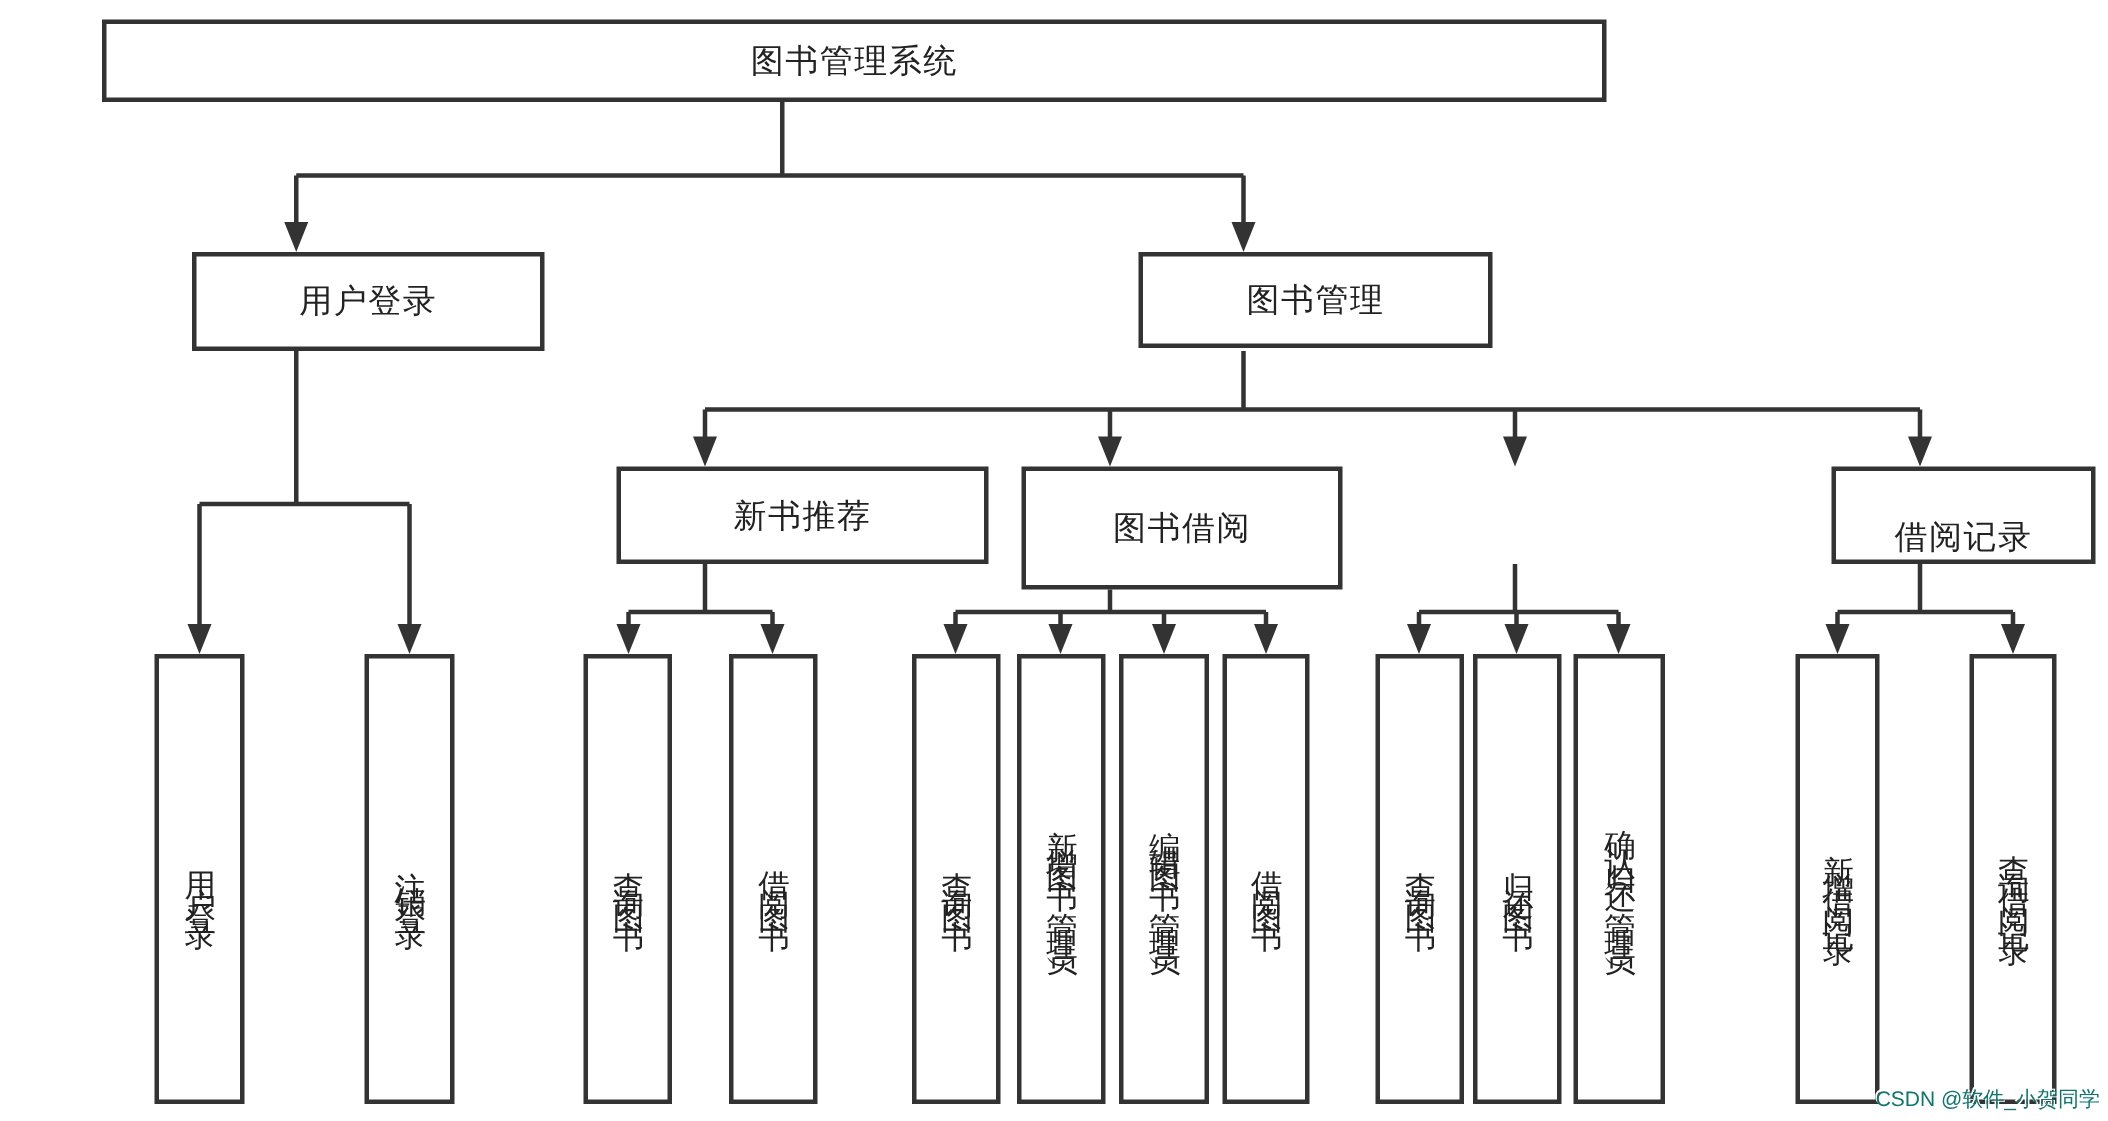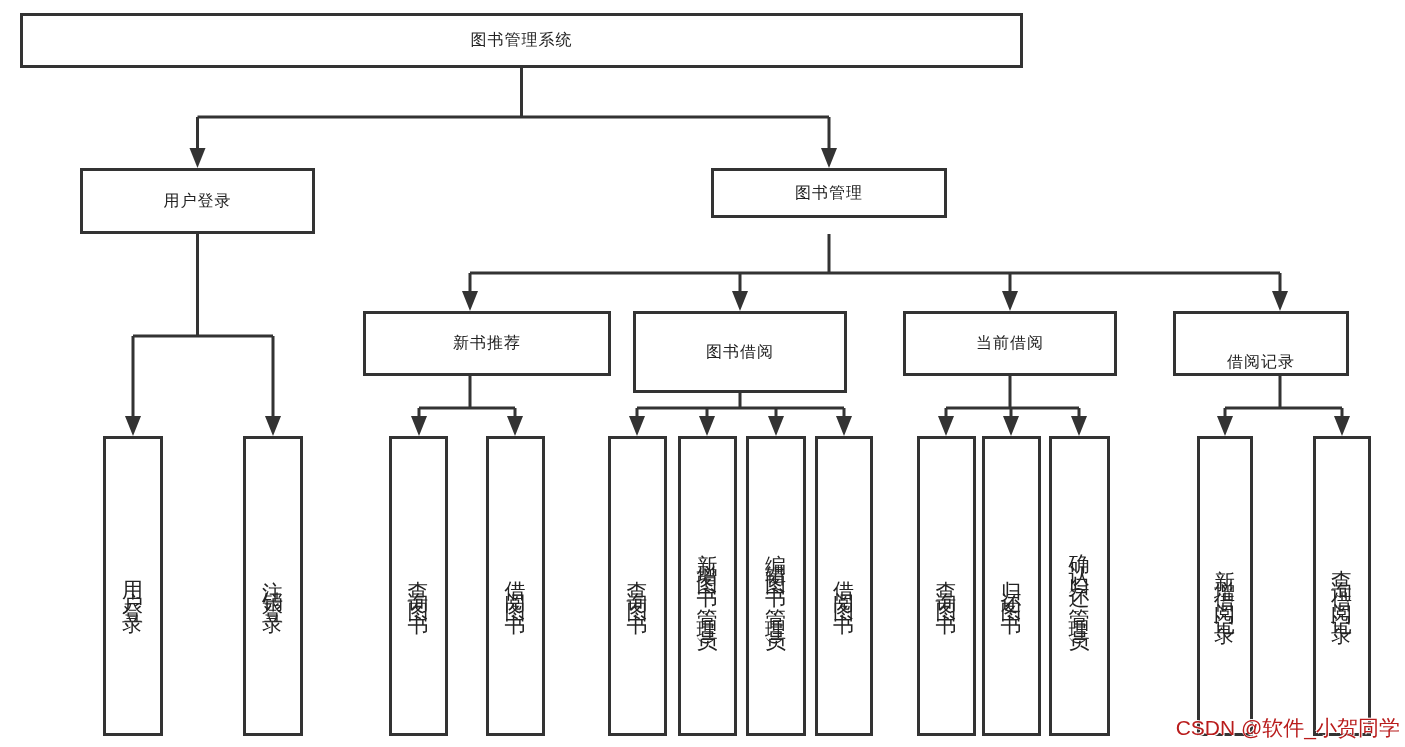--- a/index.html
+++ b/index.html
@@ -20,43 +20,43 @@
     position: absolute;
     box-sizing: border-box;
     border: 3px solid #333333;
     background: #ffffff;
     display: flex;
     align-items: center;
     justify-content: center;
     color: #222222;
     z-index: 1;
   }
-  .hnode { font-size: 16px; letter-spacing: 1px; }
+  .hnode { font-size: 22px; letter-spacing: 1px; margin-left: 48px; }
   .vnode span {
     writing-mode: vertical-lr;
     text-orientation: mixed;
     font-size: 21px;
     letter-spacing: 11px;
     line-height: 1;
   }
   .watermark {
     position: absolute;
     right: 5px;
     bottom: 5px;
     z-index: 2;
-    font-size: 21px;
-    color: #b91c1c;
+    font-size: 14px;
+    color: #0f766e;
     text-shadow: 1px 1px 0 #ffffff, -1px -1px 0 #ffffff;
     white-space: nowrap;
     text-align: right;
   }
   
   #n-root   { left: 20px;   top: 13px;  width: 1003px; height: 55px; }
   #n-login  { left: 80px;   top: 168px; width: 235px;  height: 66px; }
-  #n-mgmt   { left: 711px;  top: 168px; width: 236px;  height: 50px; }
+  #n-mgmt   { left: 711px;  top: 168px; width: 236px;  height: 64px; }
   #n-rec    { left: 363px;  top: 311px; width: 248px;  height: 65px; }
   #n-borrow { left: 633px;  top: 311px; width: 214px;  height: 82px; }
   #n-cur    { left: 903px;  top: 311px; width: 214px;  height: 65px; }
   #n-hist   { left: 1173px; top: 311px; width: 176px;  height: 65px; align-items: flex-end; }
   .leaf { top: 436px; height: 300px; }
   #l-login-1 { left: 103px;  width: 60px; }
   #l-login-2 { left: 243px;  width: 60px; }
   #l-rec-1   { left: 389px;  width: 59px; }
   #l-rec-2   { left: 486px;  width: 59px; }
   #l-bor-1   { left: 608px;  width: 59px; }
@@ -124,23 +124,20 @@
   <div class="node hnode" id="n-mgmt">
     <span>图书管理</span>
   </div>
 
   <div class="node hnode" id="n-rec">
     <span>新书推荐</span>
   </div>
   <div class="node hnode" id="n-borrow">
     <span>图书借阅</span>
   </div>
-  <div class="node hnode" id="n-cur">
-    <span>当前借阅</span>
-  </div>
   <div class="node hnode" id="n-hist">
     <span>借阅记录</span>
   </div>
 
   <div class="node vnode leaf" id="l-login-1">
     <span>用户登录</span>
   </div>
   <div class="node vnode leaf" id="l-login-2">
     <span>注销登录</span>
   </div>

